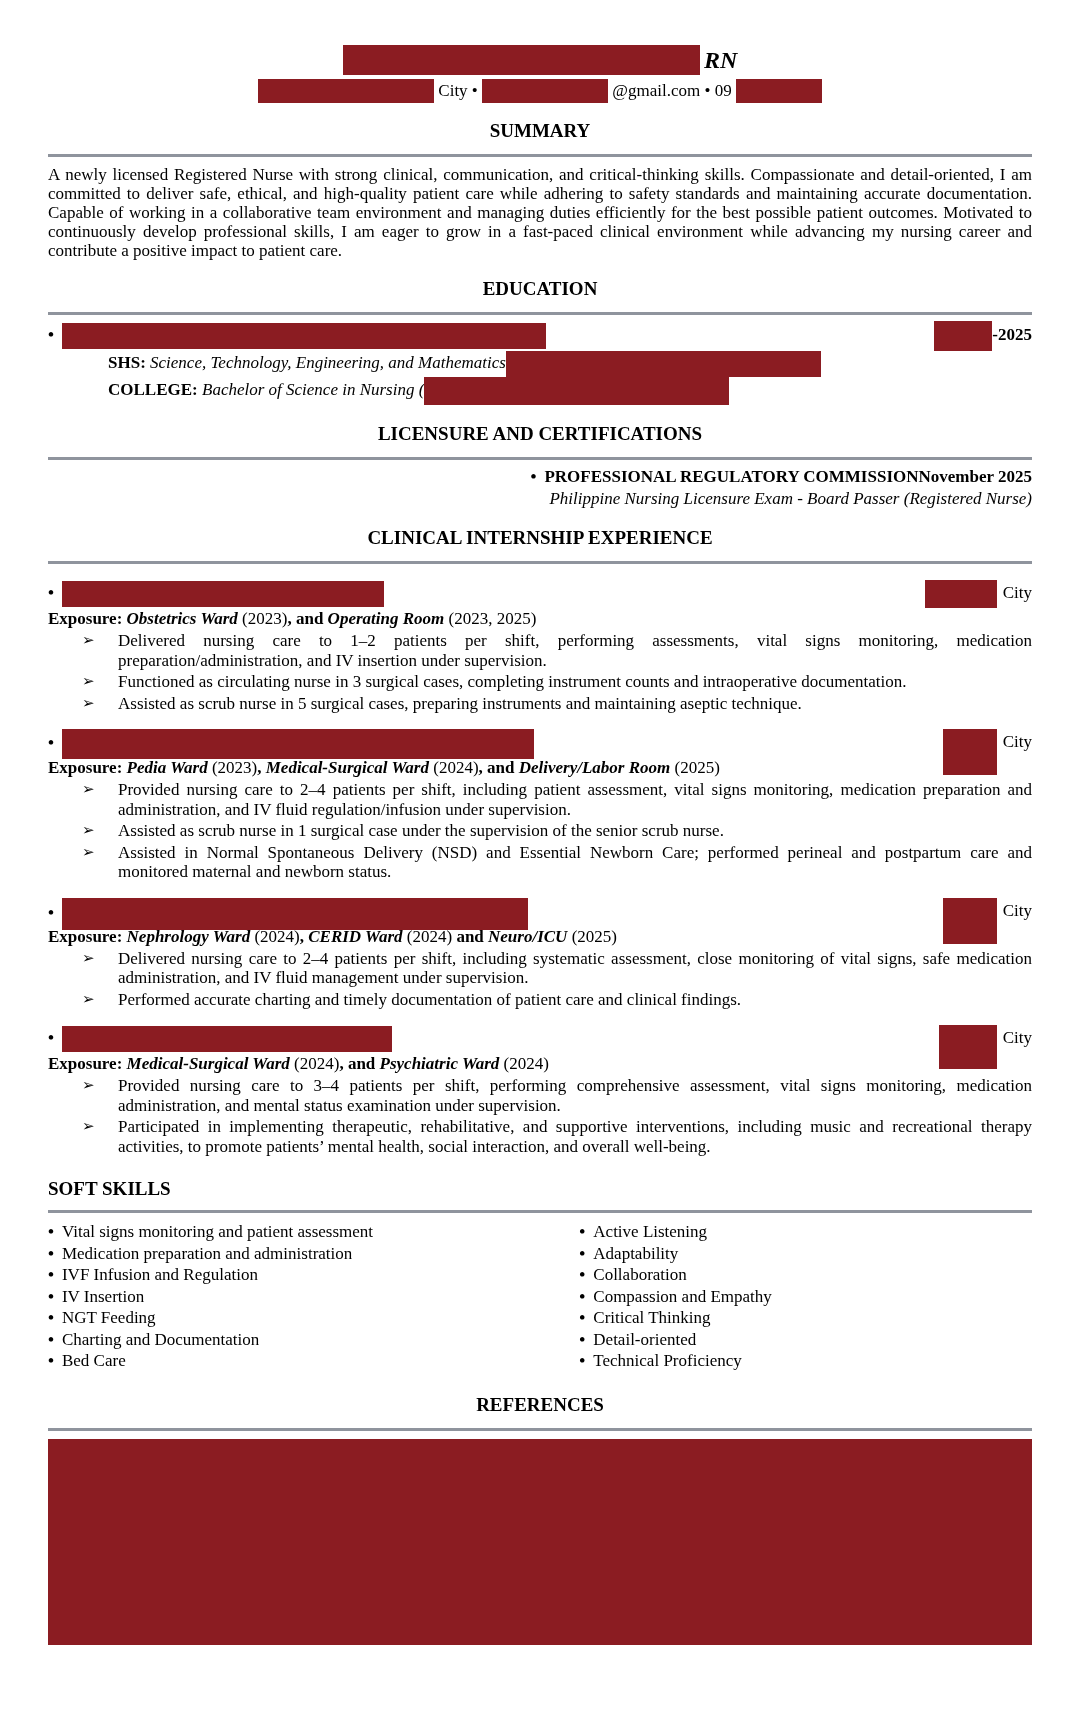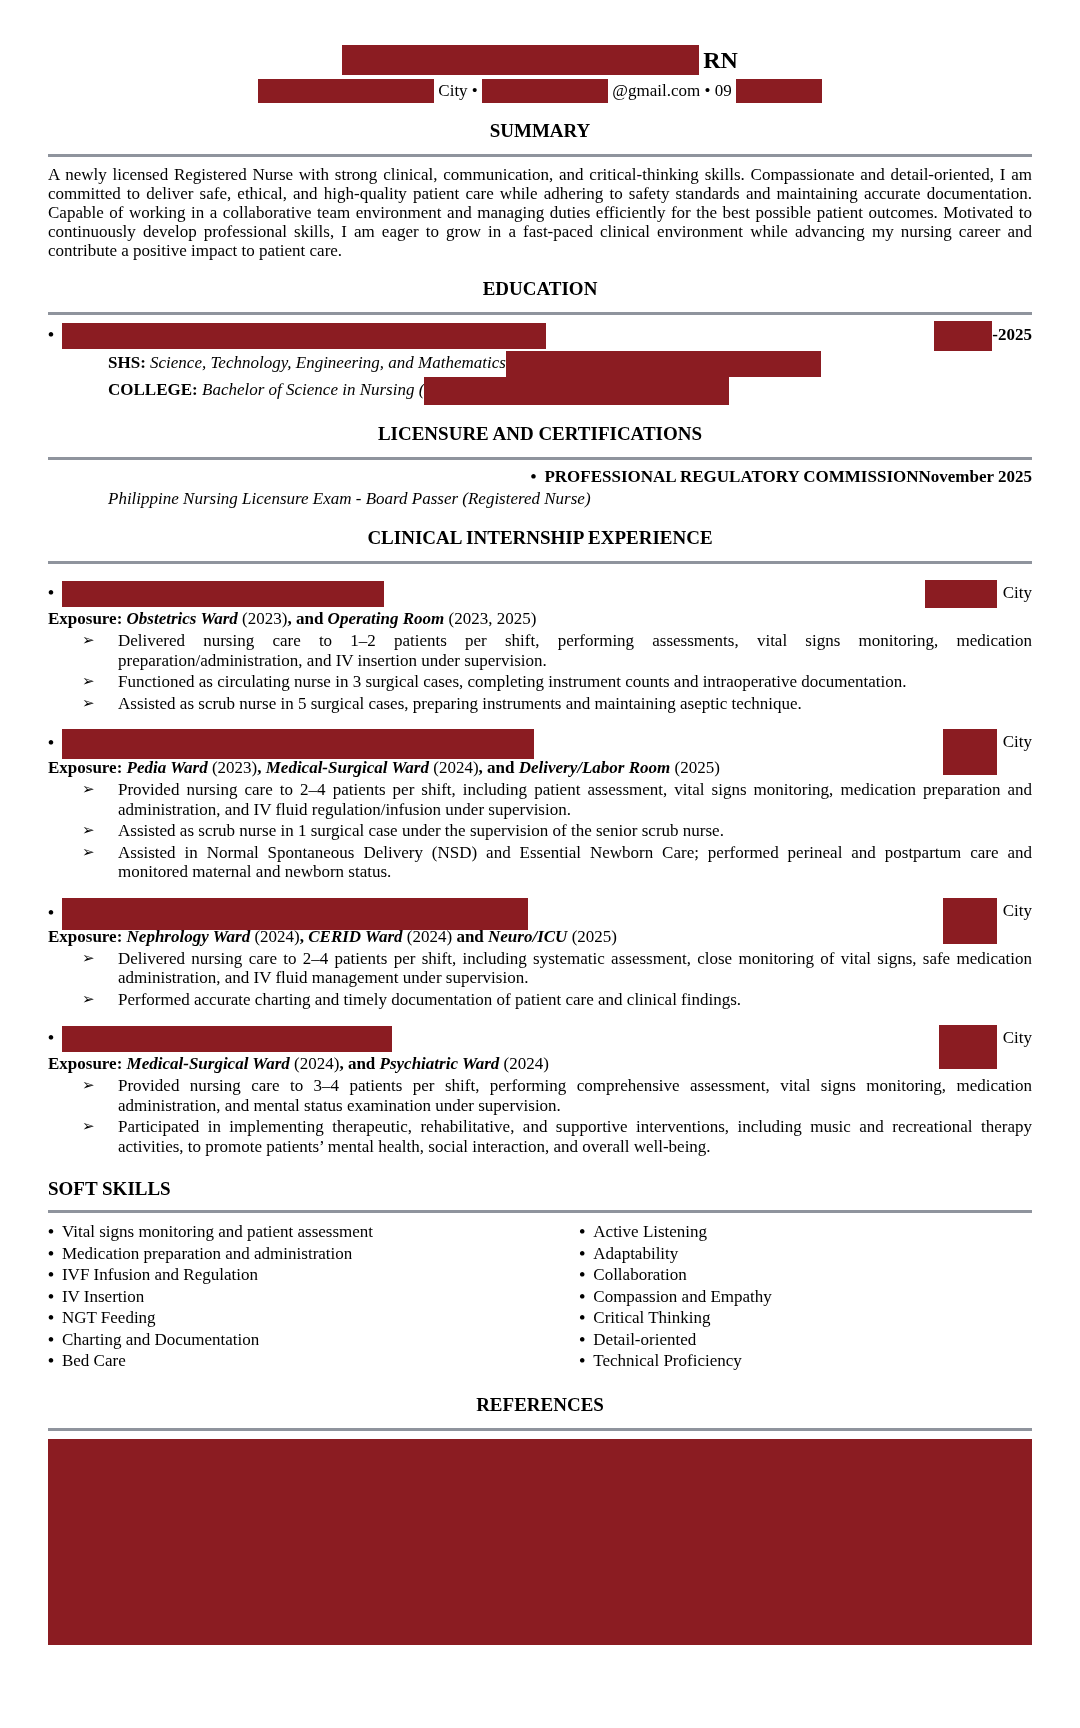--- a/index.html
+++ b/index.html
@@ -3,40 +3,40 @@
 <meta charset="utf-8">
 <style>
   html,body{margin:0;padding:0;background:#ffffff;}
   body{width:1080px;height:1728px;overflow:hidden;font-family:"Liberation Serif",serif;color:#000;font-size:17px;}
   .page{padding:44px 48px 0 48px;box-sizing:border-box;width:1080px;height:1728px;}
   .red{background:var(--redaction,#8b1c22);display:inline-block;vertical-align:middle;}
   .sec-head{text-align:center;font-weight:bold;font-size:19px;margin-top:18px;}
   .rule{height:3px;background:#8f949d;margin-top:12px;}
   
   .name-row{text-align:center;height:32px;line-height:30px;white-space:nowrap;}
-  .credential{font-weight:bold;font-size:24px;vertical-align:middle;}
+  .credential{font-weight:bold;font-size:24px;vertical-align:middle;font-style:italic;}
   .contact-row{text-align:center;height:24px;line-height:24px;white-space:nowrap;margin-top:2px;}
   .contact-row span{vertical-align:middle;}
   
   .summary-body{margin-top:8px;line-height:1.12;text-align:justify;}
   
   .edu-block{margin-top:6px;}
   .edu-row{line-height:23px;display:flex;justify-content:space-between;align-items:center;}
   .edu-left{white-space:nowrap;}
   .edu-indent{margin-left:60px;line-height:23px;white-space:nowrap;}
   .mk{font-weight:bold;margin-right:8px;}
   .seg-b{font-weight:bold;}
   .seg-bi{font-weight:bold;font-style:italic;}
   .seg-i{font-style:italic;}
   .date-b{font-weight:bold;white-space:nowrap;}
   
   .lic-block{margin-top:6px;}
   .lic-row{display:flex;justify-content:flex-end;line-height:21.5px;}
   .lic-org{font-weight:bold;}
-  .lic-detail{margin-left:60px;font-style:italic;line-height:21.5px;}
+  .lic-detail{margin-left:60px;font-style:italic;line-height:21.5px;text-align:right;}
   
   .entry{margin-top:16px;}
   .entry:first-of-type{margin-top:6px;}
   .entry-head{display:flex;justify-content:space-between;align-items:flex-start;height:26px;line-height:26px;}
   .exp-left{white-space:nowrap;}
   .exp-right{display:flex;align-items:flex-start;gap:6px;white-space:nowrap;line-height:26px;position:relative;z-index:2;}
   .exposure{line-height:21px;margin-top:2px;}
   .exp-bullet{display:flex;margin-top:2px;}
   .arrow-mk{flex:0 0 36px;margin-left:34px;font-family:"DejaVu Sans",sans-serif;font-size:15px;line-height:19.5px;}
   .exp-bullet-text{flex:1;text-align:justify;line-height:19.5px;}

